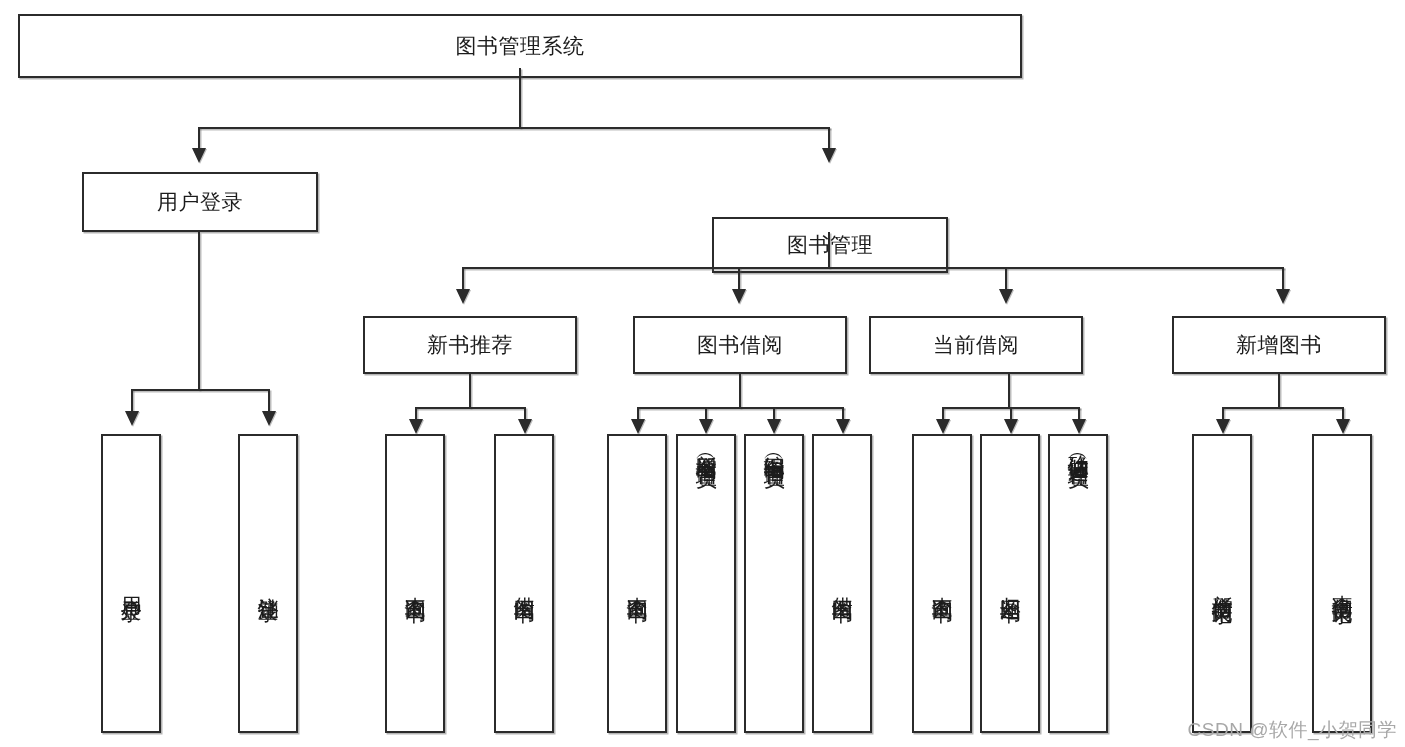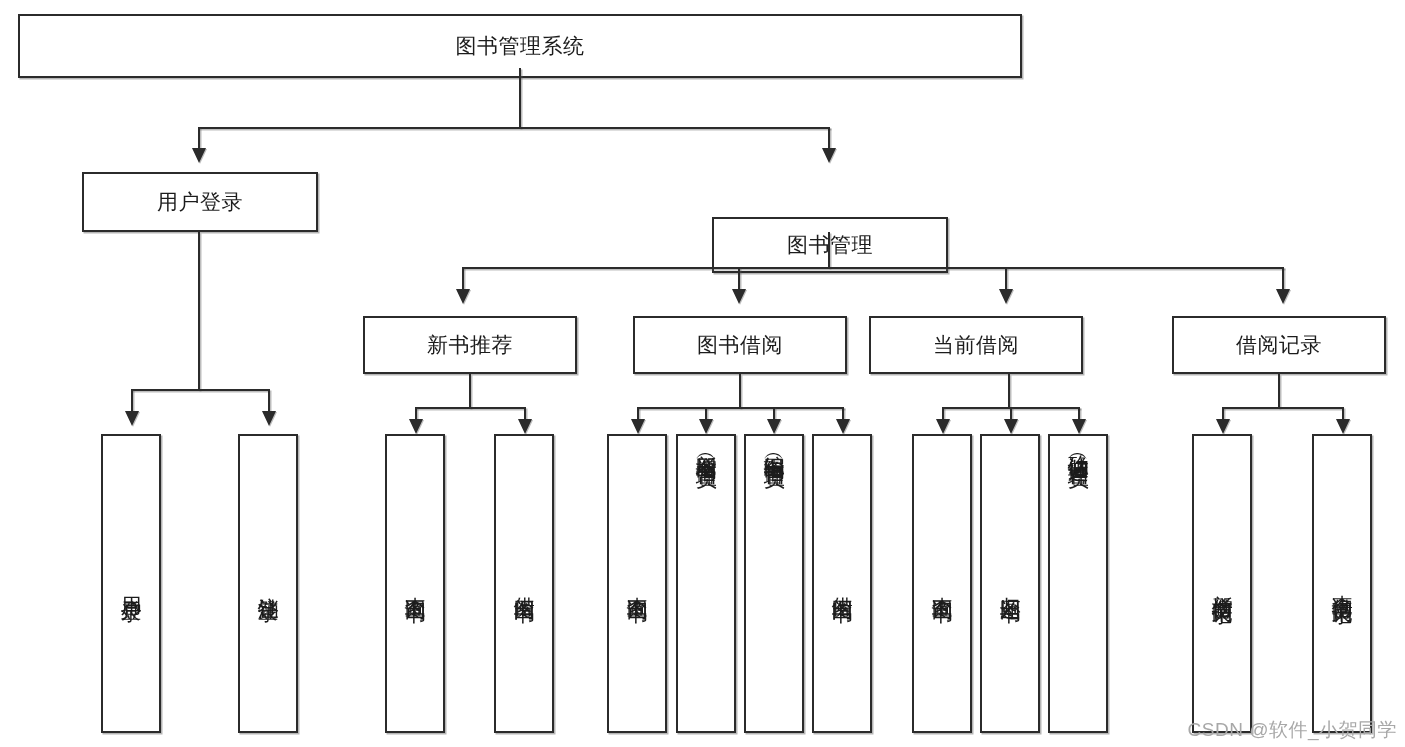--- a/index.html
+++ b/index.html
@@ -126,21 +126,21 @@
   <div class="node" style="left:633px;top:316px;width:214px;height:58px;">
     <span class="lbl">图书借阅</span>
   </div>
   <div class="node" style="left:363px;top:316px;width:214px;height:58px;">
     <span class="lbl">新书推荐</span>
   </div>
   <div class="node" style="left:869px;top:316px;width:214px;height:58px;">
     <span class="lbl">当前借阅</span>
   </div>
   <div class="node" style="left:1172px;top:316px;width:214px;height:58px;">
-    <span class="lbl">借阅记录</span>
+    <span class="lbl">新增图书</span>
   </div>
 
   <div class="ln v sh" style="left:469px;top:374px;height:34px;"></div>
   <div class="ln h sh" style="left:415px;top:407px;width:109px;"></div>
   <div class="ln v sh" style="left:415px;top:407px;height:14px;"></div>
   <div class="arw" style="left:409px;top:419px;"></div>
   <div class="ln v sh" style="left:524px;top:407px;height:14px;"></div>
   <div class="arw" style="left:518px;top:419px;"></div>
 
   <div class="ln v sh" style="left:739px;top:374px;height:34px;"></div>

